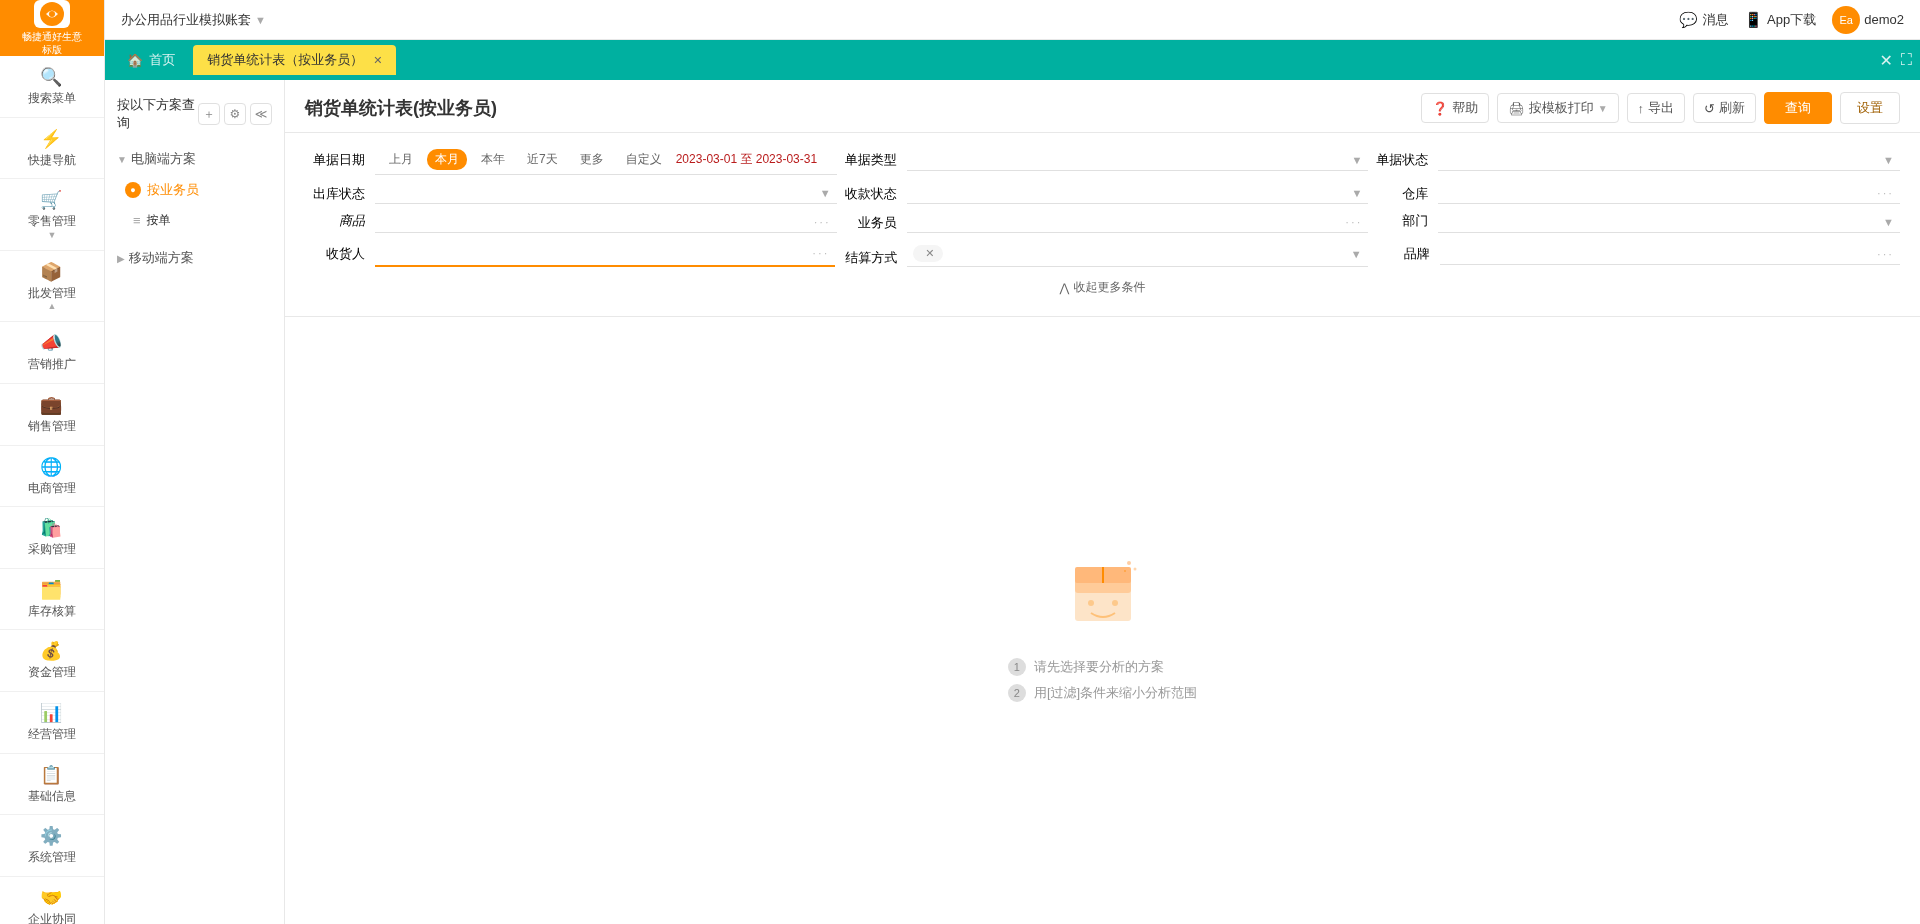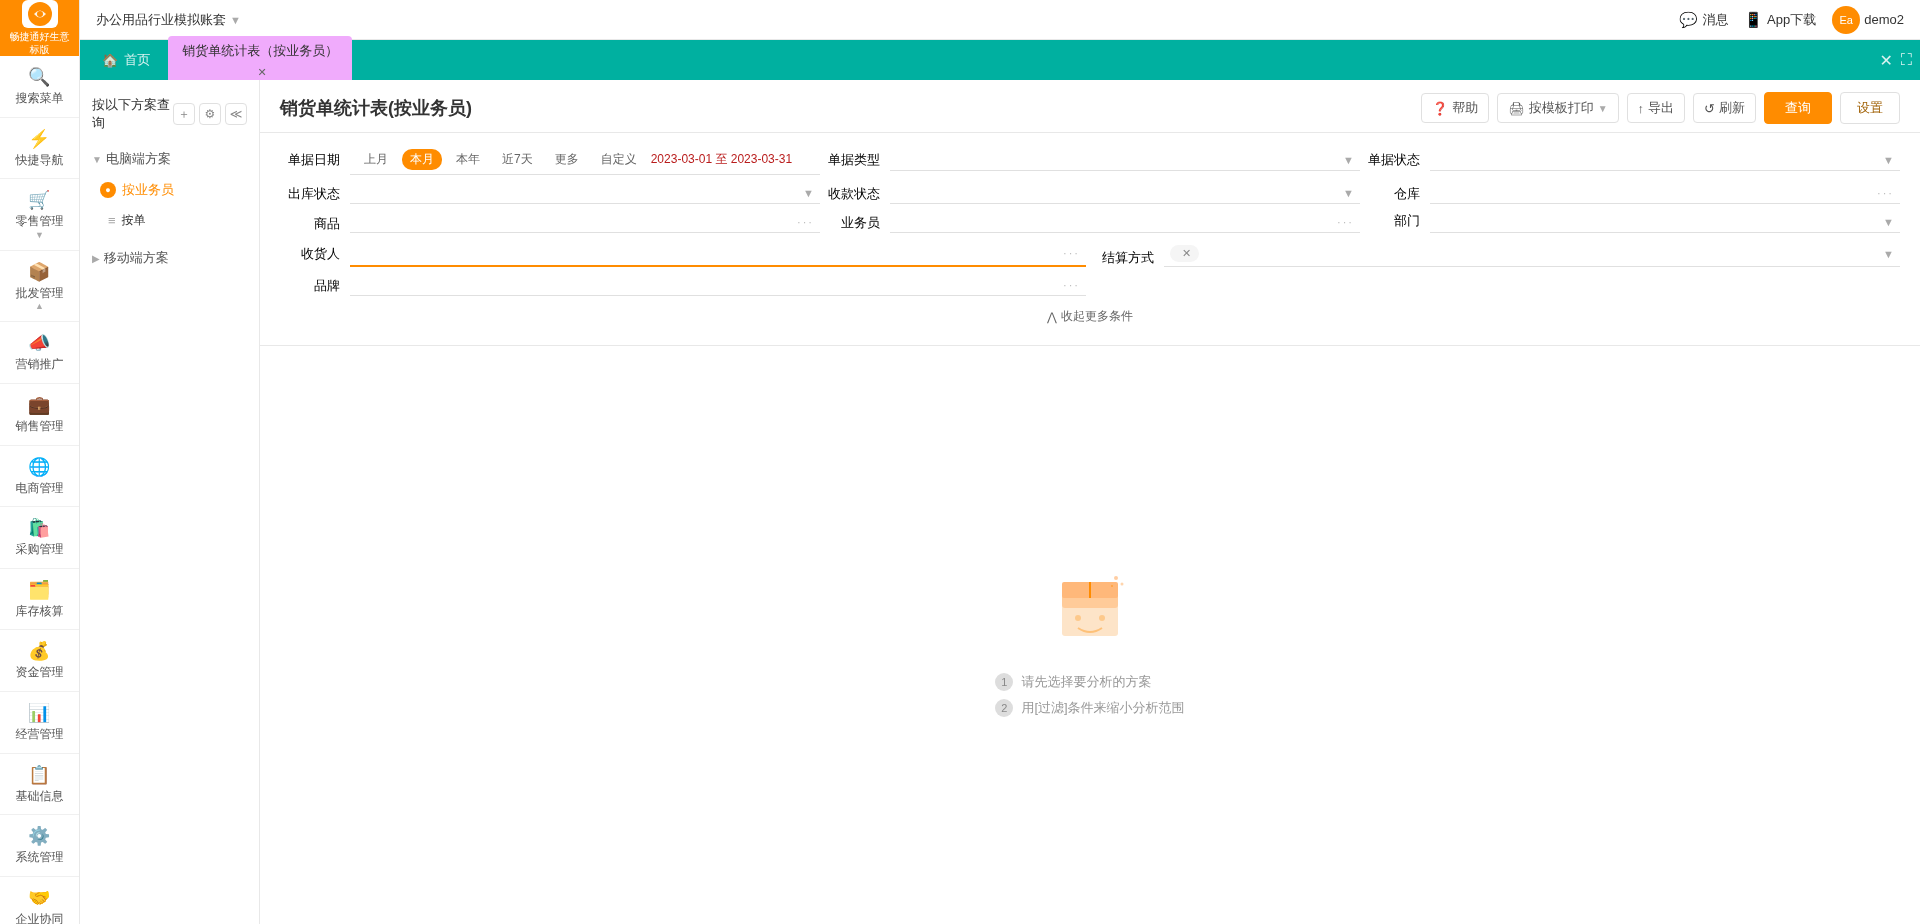--- a/index.html
+++ b/index.html
@@ -1,19 +1,19 @@
 <!DOCTYPE html>
 <html><head>
   <meta charset="utf-8">
   <style>
     * { box-sizing: border-box; margin: 0; padding: 0; }
     body { font-family: -apple-system, BlinkMacSystemFont, "PingFang SC", "Microsoft YaHei", sans-serif; font-size: 13px; background: #f5f5f5; display: flex; height: 924px; overflow: hidden; }
 
     
-    .sidebar { width: 80px; background: #fff; display: flex; flex-direction: column; align-items: center; border-right: 1px solid #e8e8e8; flex-shrink: 0; }
+    .sidebar { width: 105px; background: #fff; display: flex; flex-direction: column; align-items: center; border-right: 1px solid #e8e8e8; flex-shrink: 0; }
     .logo-area { width: 100%; background: #ff8c00; display: flex; flex-direction: column; align-items: center; justify-content: center; padding: 8px 4px; height: 56px; }
     .logo-icon { width: 36px; height: 36px; background: #fff; border-radius: 6px; display: flex; align-items: center; justify-content: center; margin-bottom: 2px; }
     .logo-icon svg { width: 28px; height: 28px; }
     .logo-text { font-size: 10px; color: #fff; text-align: center; line-height: 1.2; }
     .sidebar-menu { width: 100%; flex: 1; overflow-y: auto; }
     .sidebar-item { display: flex; flex-direction: column; align-items: center; padding: 10px 4px; cursor: pointer; color: #555; font-size: 12px; border-bottom: 1px solid #f0f0f0; }
     .sidebar-item-icon { font-size: 18px; margin-bottom: 3px; }
     .sidebar-item-label { text-align: center; line-height: 1.3; }
 
     
@@ -24,21 +24,21 @@
     .topbar-left { display: flex; align-items: center; gap: 8px; font-size: 13px; color: #333; }
     .topbar-dropdown { display: flex; align-items: center; gap: 4px; cursor: pointer; }
     .topbar-right { display: flex; align-items: center; gap: 16px; font-size: 13px; color: #333; }
     .topbar-right-item { display: flex; align-items: center; gap: 4px; cursor: pointer; }
     .avatar { width: 28px; height: 28px; border-radius: 50%; background: #ff8c00; display: flex; align-items: center; justify-content: center; color: #fff; font-size: 11px; overflow: hidden; }
 
     
     .tabbar { height: 40px; background: #00b0a0; display: flex; align-items: center; padding: 0 8px; gap: 4px; flex-shrink: 0; }
     .tab { display: flex; align-items: center; gap: 6px; padding: 6px 14px; border-radius: 4px 4px 0 0; cursor: pointer; font-size: 13px; color: rgba(255,255,255,0.85); }
     .tab.home { background: transparent; }
-    .tab.active { background: #f0abfc; color: #333; flex-direction: column; }
+    .tab.active { background: #fde047; color: #333; }
     .tab-close { font-size: 11px; color: #666; cursor: pointer; margin-left: 4px; }
     .maximize-icon { margin-left: auto; color: rgba(255,255,255,0.85); font-size: 16px; cursor: pointer; }
     .close-tab-icon { color: rgba(255,255,255,0.85); font-size: 16px; cursor: pointer; }
 
     
     .content { flex: 1; display: flex; overflow: hidden; background: #f0f2f5; }
 
     
     .filter-panel { width: 180px; background: #fff; border-right: 1px solid #e8e8e8; flex-shrink: 0; padding: 8px 0; overflow-y: auto; }
     .filter-panel-header { display: flex; align-items: center; justify-content: space-between; padding: 8px 12px; font-size: 13px; color: #333; font-weight: 500; }
@@ -319,21 +319,21 @@
           <div style="display:flex;align-items:center;">
             <div class="fc-label">仓库</div>
             <div class="fc-control">
               <span></span>
               <span class="dots">···</span>
             </div>
           </div>
         </div>
 
         <div style="display:grid;grid-template-columns:1fr 1fr 1fr;gap:0;margin-bottom:8px;">
-          <div style="display:flex;align-items:flex-end;">
+          <div style="display:flex;align-items:flex-start;font-style:italic;">
             <div class="fc-label">商品</div>
             <div class="fc-control">
               <span></span>
               <span class="dots">···</span>
             </div>
           </div>
           <div style="display:flex;align-items:center;">
             <div class="fc-label">业务员</div>
             <div class="fc-control">
               <span></span>
@@ -342,21 +342,21 @@
           </div>
           <div style="display:flex;align-items:flex-start;">
             <div class="fc-label">部门</div>
             <div class="fc-control">
               <span></span>
               <span class="chevron-down">▼</span>
             </div>
           </div>
         </div>
 
-        <div style="display:grid;grid-template-columns:1fr 1fr;gap:8px;margin-bottom:4px;">
+        <div style="display:grid;grid-template-columns:1fr 1fr 1fr;gap:2px;margin-bottom:4px;">
           <div style="display:flex;align-items:center;">
             <div class="fc-label">收货人</div>
             <div style="flex:1;border-bottom:2px solid #ff8c00;padding:4px 6px;display:flex;align-items:center;justify-content:space-between;">
               <input type="text" style="border: none; outline: none; font-size: 13px; flex: 1 1 0%; background: transparent;">
               <span class="dots">···</span>
             </div>
           </div>
           <div style="display:flex;align-items:flex-end;">
             <div class="fc-label">结算方式</div>
             <div class="fc-control">

